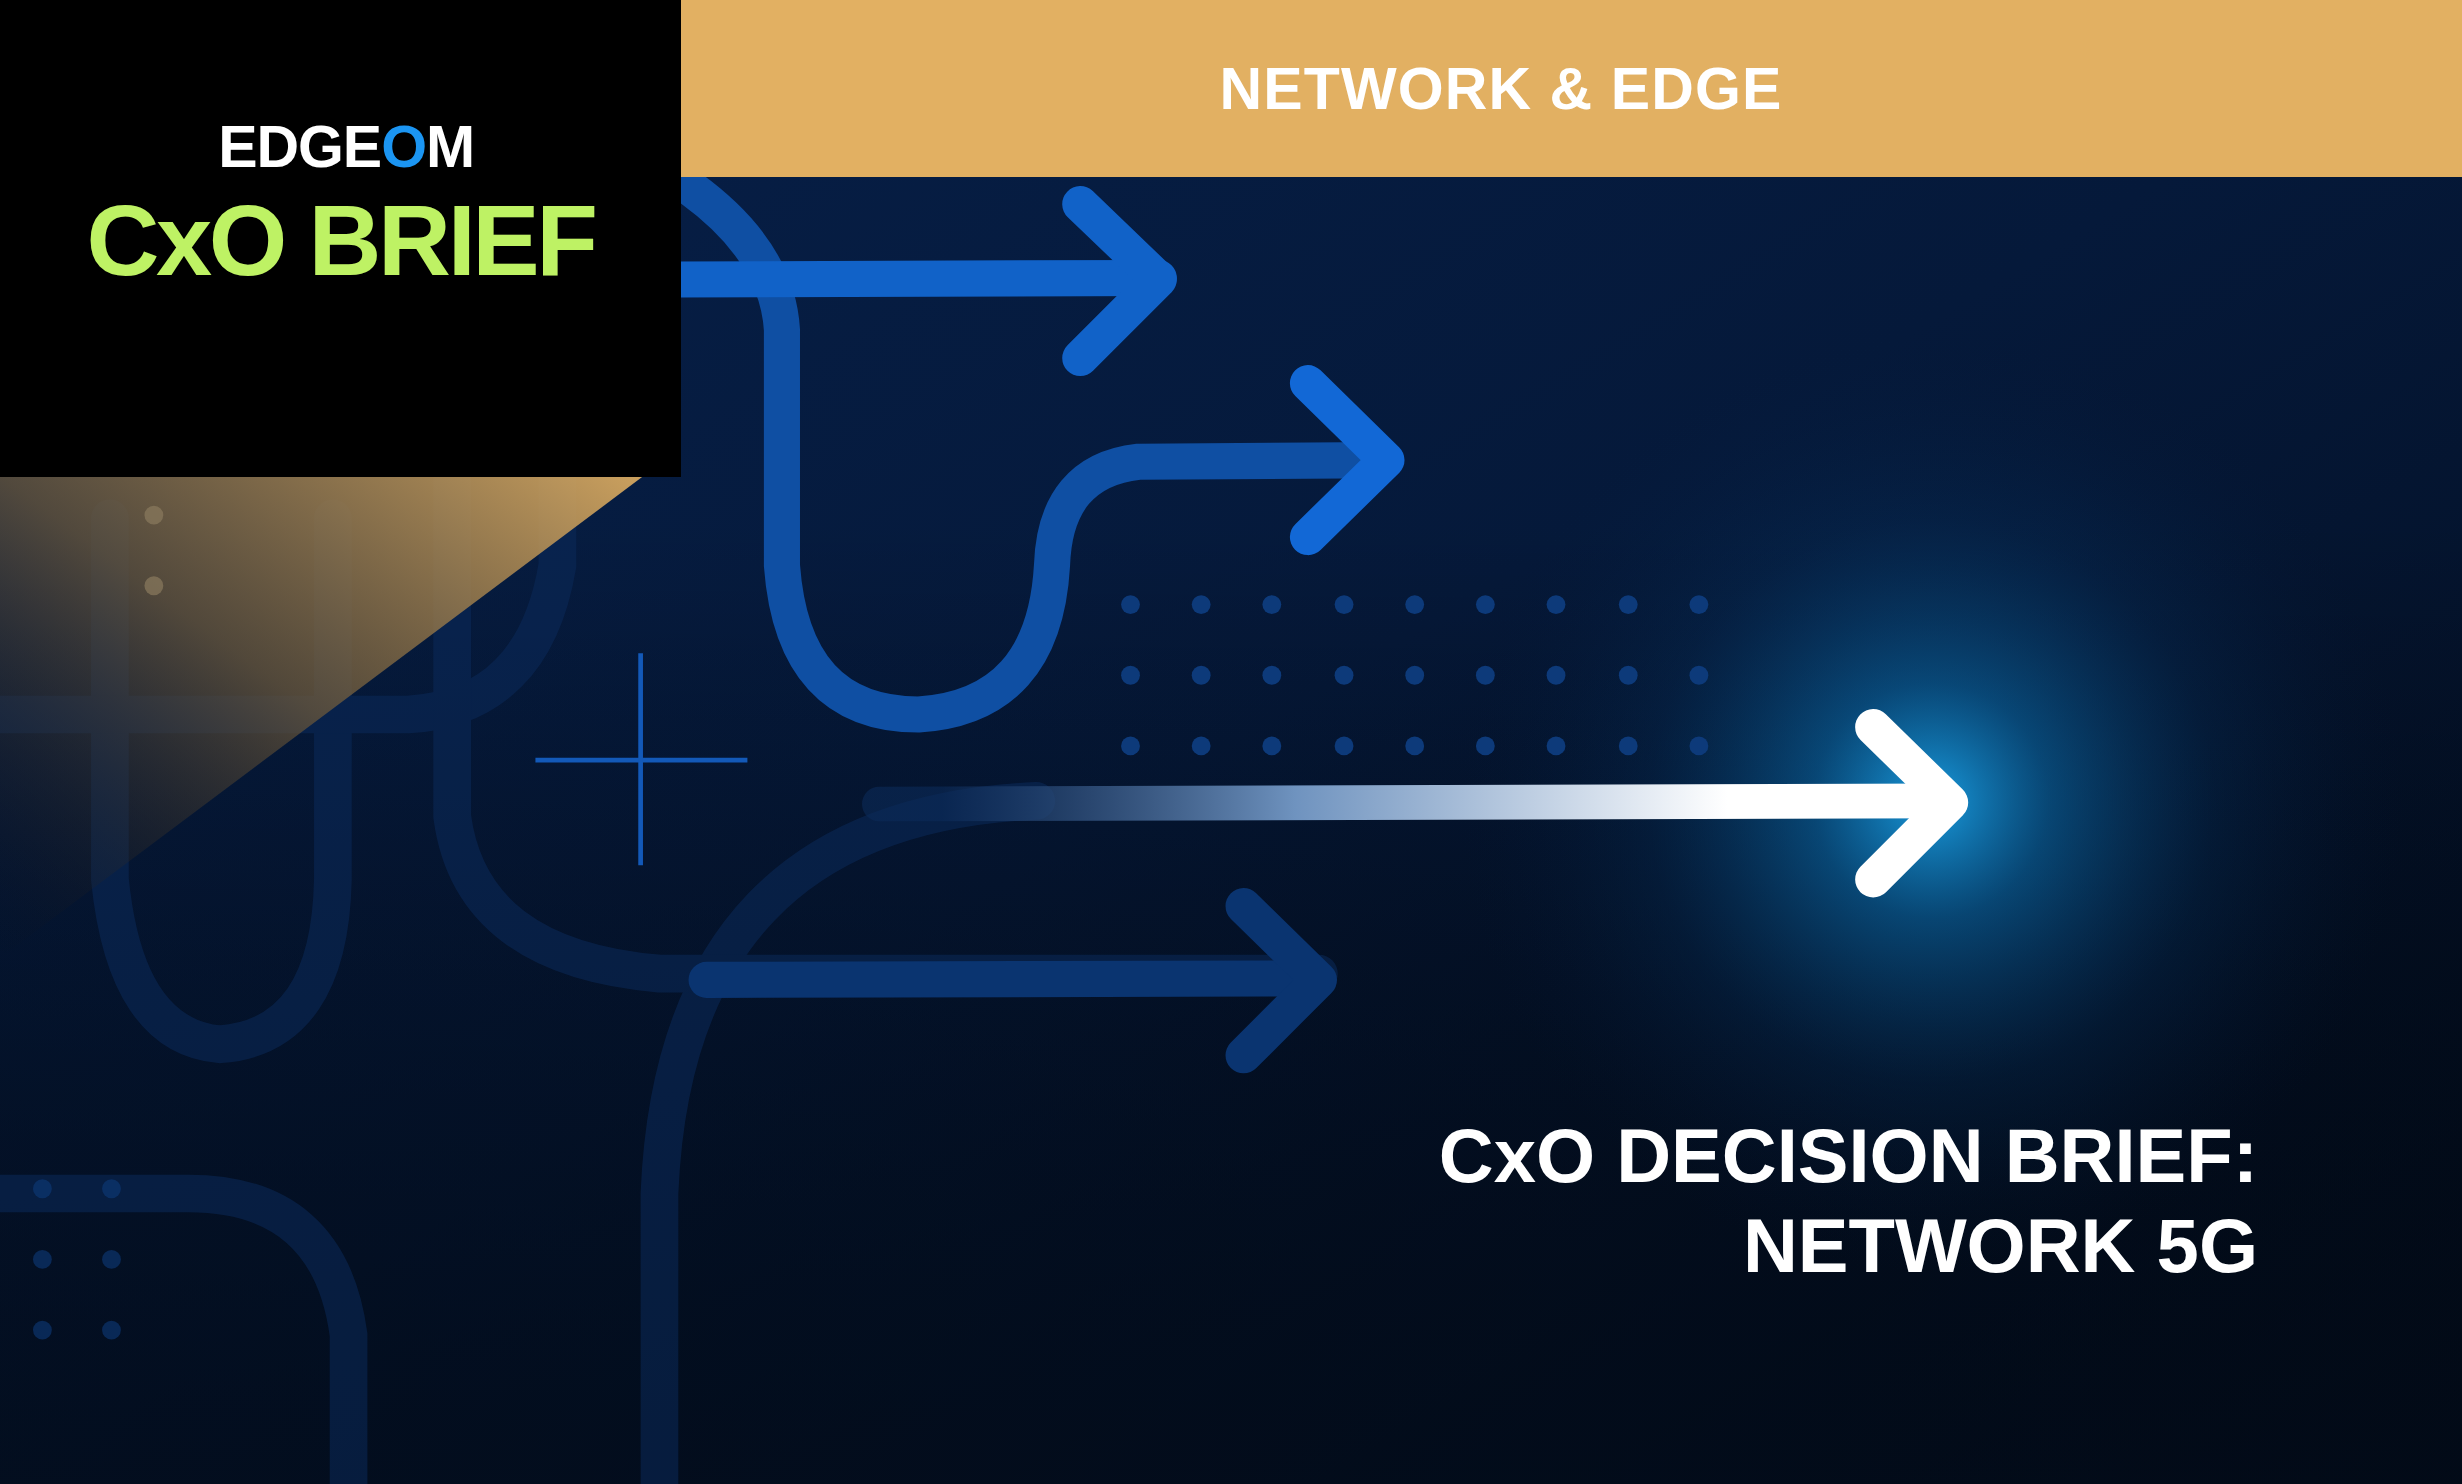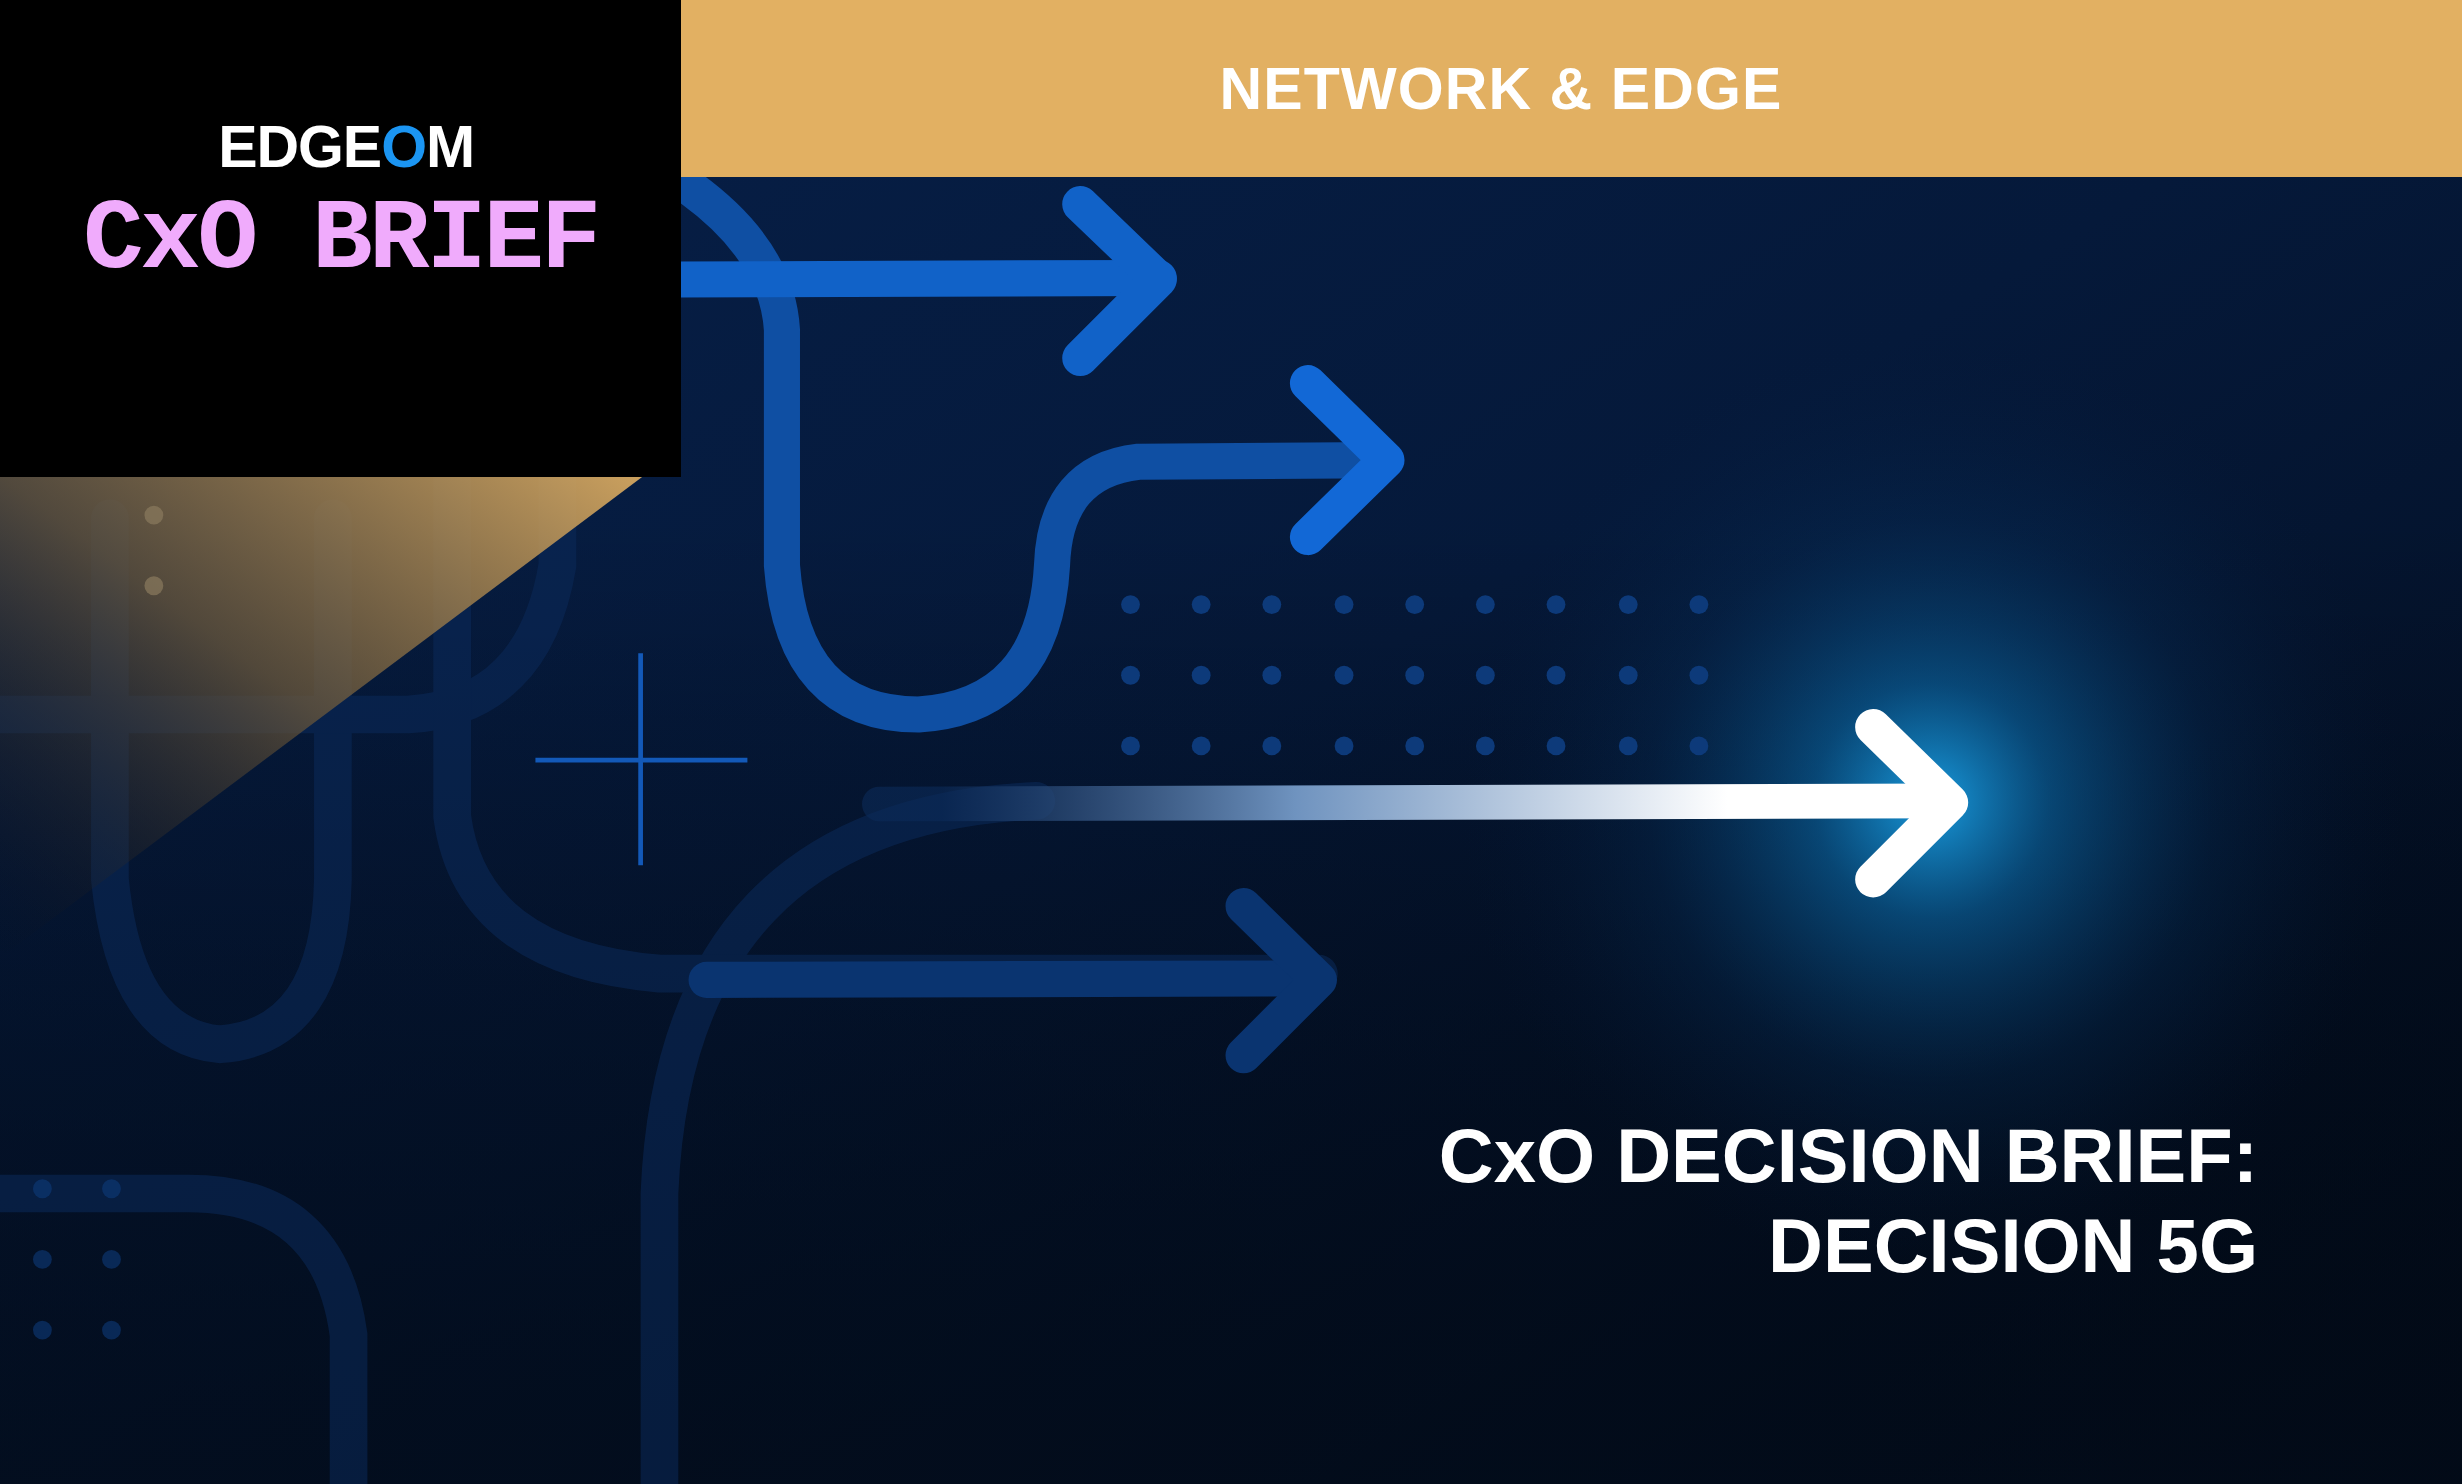--- a/index.html
+++ b/index.html
@@ -17,22 +17,22 @@
     .logo-box {
       position: absolute; left: 0; top: 0; width: 681px; height: 477px; background: #000000;
       display: flex; flex-direction: column; align-items: center; justify-content: center;
     }
     .logo-gigaom {
       font-family: "Liberation Sans", sans-serif; font-weight: 700; font-size: 59px;
       color: #ffffff; letter-spacing: -1.1px; line-height: 1; margin-top: -68px; margin-left: 11.3px;
     }
     .logo-gigaom .o { color: #1b95f2; }
     .logo-brief {
-      font-family: Liberation Mono, monospace; font-weight: 700; font-size: 101px;
-      color: #f0abfc; letter-spacing: -3.4px; line-height: 1; margin-top: 13.6px;
+      font-family: Liberation Sans, sans-serif; font-weight: 700; font-size: 101px;
+      color: #bef264; letter-spacing: -3.4px; line-height: 1; margin-top: 13.6px;
     }
     .title-block {
       position: absolute; right: 204px; top: 1083px; text-align: right;
       font-family: "Liberation Sans", sans-serif; font-weight: 700; color: #ffffff;
       font-size: 76px; line-height: 90px; margin-top: 28px;
     }
     .title-line { display: block; }
   </style>
 </head>
 <body>
@@ -150,16 +150,16 @@
     <span class="category-label">NETWORK &amp; EDGE</span>
   </div>
 
   <div class="logo-box">
     <div class="logo-gigaom"><span>EDGE</span><span class="o">O</span><span>M</span></div>
     <div class="logo-brief">CxO BRIEF</div>
   </div>
 
   <div class="title-block">
     <span class="title-line">CxO DECISION BRIEF:</span>
-    <span class="title-line">DECISION 5G</span>
+    <span class="title-line">NETWORK 5G</span>
   </div>
 </div>
 
 
 </body></html>

